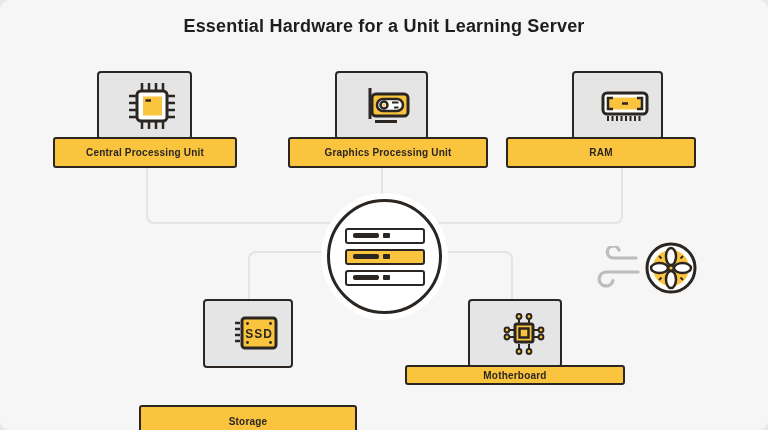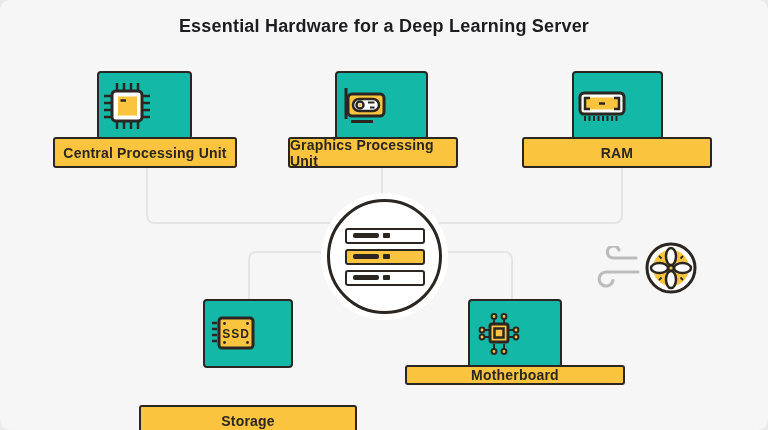--- a/index.html
+++ b/index.html
@@ -24,36 +24,36 @@
   .conn-gpu  { left:381px; top:166px; width:0;  height:44px;
                border-left:2px solid #e4e4e6; }
   .conn-sto  { left:248px; top:251px; width:136px; height:50px;
                border-left:2px solid #e4e4e6; border-top:2px solid #e4e4e6;
                border-top-left-radius:8px; }
   .conn-mobo { left:384px; top:251px; width:127px; height:50px;
                border-right:2px solid #e4e4e6; border-top:2px solid #e4e4e6;
                border-top-right-radius:8px; }
   
   .card-box {
-    position:absolute; background:#14b8a6; border:2.5px solid #2b2622;
-    border-radius:4px; display:flex; align-items:center; 
-    z-index:3; box-sizing:border-box;
+    position:absolute; background:#e5e5e5; border:2.5px solid #2b2622;
+    border-radius:4px; display:flex; align-items:center; justify-content:center;
+    z-index:3; box-sizing:border-box;padding-left:15px;
   }
   .card-label {
     position:absolute; background:#fac43e; border:2.5px solid #2b2622;
     border-radius:3px; display:flex; align-items:center; justify-content:center;
-    font-weight:bold; font-size:14px; color:#2b2622; z-index:4;
+    font-weight:bold; font-size:10px; color:#2b2622; z-index:4;
     box-sizing:border-box; letter-spacing:0.2px;
   }
   .box-cpu   { left:97px;  top:71px;  width:95px; height:69px; }
   .lbl-cpu   { left:53px;  top:137px; width:184px; height:31px; }
   .box-gpu   { left:335px; top:71px;  width:93px; height:69px; }
-  .lbl-gpu   { left:288px; top:137px; width:170px; height:31px; }
+  .lbl-gpu   { left:288px; top:137px; width:200px; height:31px; }
   .box-ram   { left:572px; top:71px;  width:91px; height:69px; }
-  .lbl-ram   { left:522px; top:137px; width:190px; height:31px; }
+  .lbl-ram   { left:506px; top:137px; width:190px; height:31px; }
   .box-sto   { left:203px; top:299px; width:90px; height:69px; }
   .lbl-sto   { left:139px; top:365px; width:218px; height:32px;margin-top:40px; }
   .box-mobo  { left:468px; top:299px; width:94px; height:69px; }
   .lbl-mobo  { left:405px; top:365px; width:220px; height:20px; }
   
   .center-circle {
     position:absolute; left:327px; top:199px; width:115px; height:115px;
     background:#ffffff; border:3px solid #2b2622; border-radius:50%;
     box-shadow:0 0 0 6px rgba(255,255,255,0.95);
     display:flex; flex-direction:column; align-items:center; justify-content:center;
@@ -70,21 +70,21 @@
   
   .fan-group { position:absolute; left:594px; top:238px; width:110px; height:60px;
                display:flex; align-items:center; z-index:2; }
   .icon { display:block; }
 </style>
 </head>
 <body>
 
 <div class="stage">
 
-  <div class="title">Essential Hardware for a Deep Learning Server</div>
+  <div class="title">Essential Hardware for a Unit Learning Server</div>
 
   <div class="conn conn-cpu"></div>
   <div class="conn conn-ram"></div>
   <div class="conn conn-gpu"></div>
   <div class="conn conn-sto"></div>
   <div class="conn conn-mobo"></div>
 
   <div class="center-circle">
     <div class="server-bar">
       <div class="server-slab"></div>

